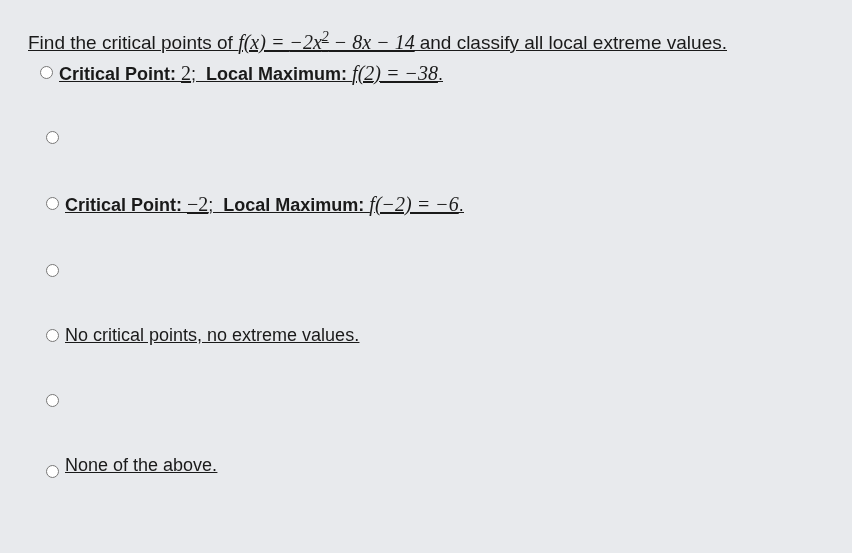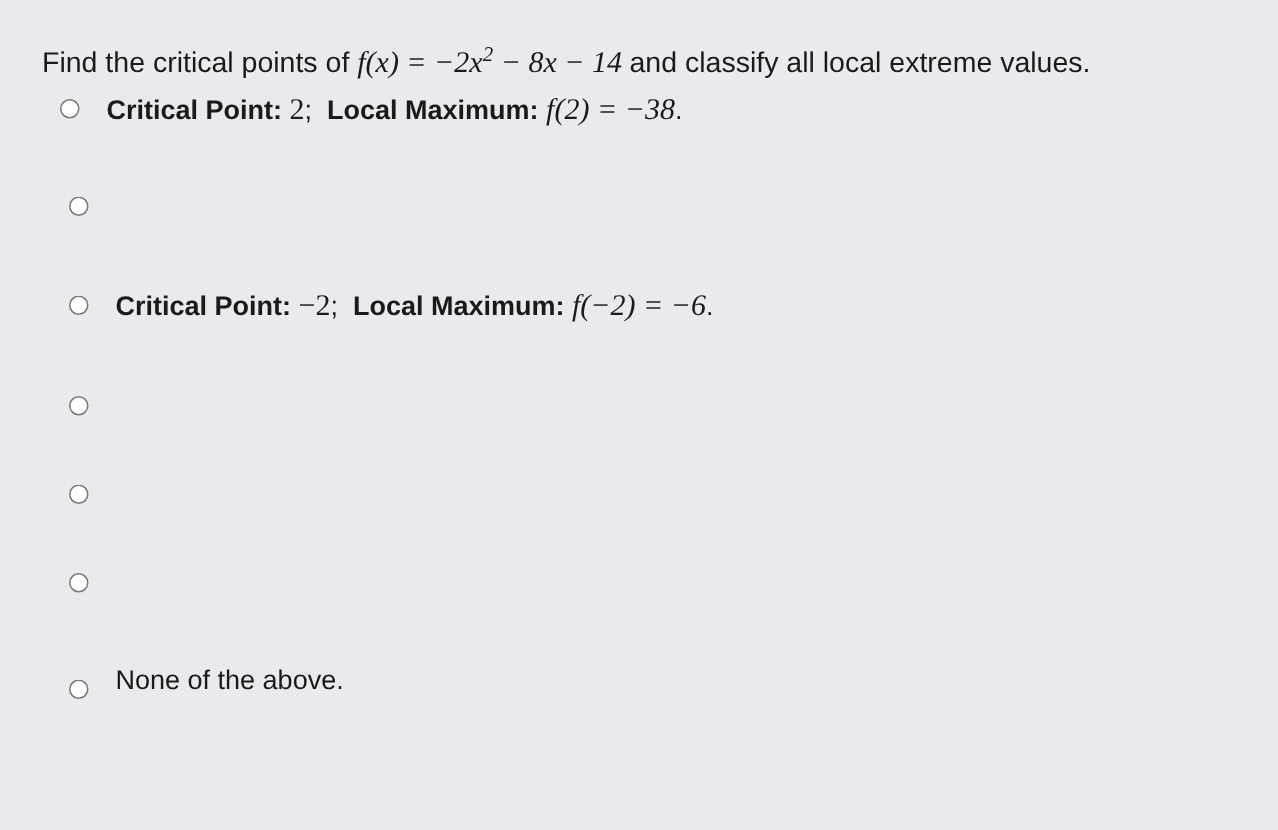--- a/index.html
+++ b/index.html
@@ -1,36 +1,37 @@
 <!DOCTYPE html>
 <html><head>
   <meta charset="utf-8">
   <style>
     * {
       margin: 0;
       padding: 0;
       box-sizing: border-box;
+      text-decoration: underline;
     }
     body {
       width: 852px;
       height: 553px;
       background: #e8eaed;
       font-family: Arial, sans-serif;
       padding: 28px 20px 28px 28px;
       color: #1a1a1a;
       font-size: 18px;
       line-height: 1.4;
     }
     .question-line {
       margin-bottom: 2px;
     }
     .option-row {
       display: flex;
       align-items: center;
-      gap: 18px;
+      gap: 6px;
     }
     .option-row.first {
       margin-left: 12px;
       margin-bottom: 44px;
     }
     .option-row.rest {
       margin-left: 18px;
       margin-bottom: 46px;
     }
     .option-row.rest:last-of-type {
@@ -89,20 +90,21 @@
     <span class="bold">Critical Point: </span><span class="math-rm">−2</span><span>;</span>&nbsp;&nbsp;<span class="bold">Local Maximum: </span><span class="math">f(−2) = −6</span><span>.</span>
   </span>
 </div>
 
 <div class="option-row rest">
   <input type="radio" name="answer" style="">
 </div>
 
 <div class="option-row rest">
   <input type="radio" name="answer" style="">
+  <span class="option-text">No critical points, no extreme values.</span>
 </div>
 
 <div class="option-row rest">
   <input type="radio" name="answer" style="">
 </div>
 
 <div class="option-row rest">
   <input type="radio" name="answer" style="">
   <span class="option-text">None of the above.</span>
 </div>

